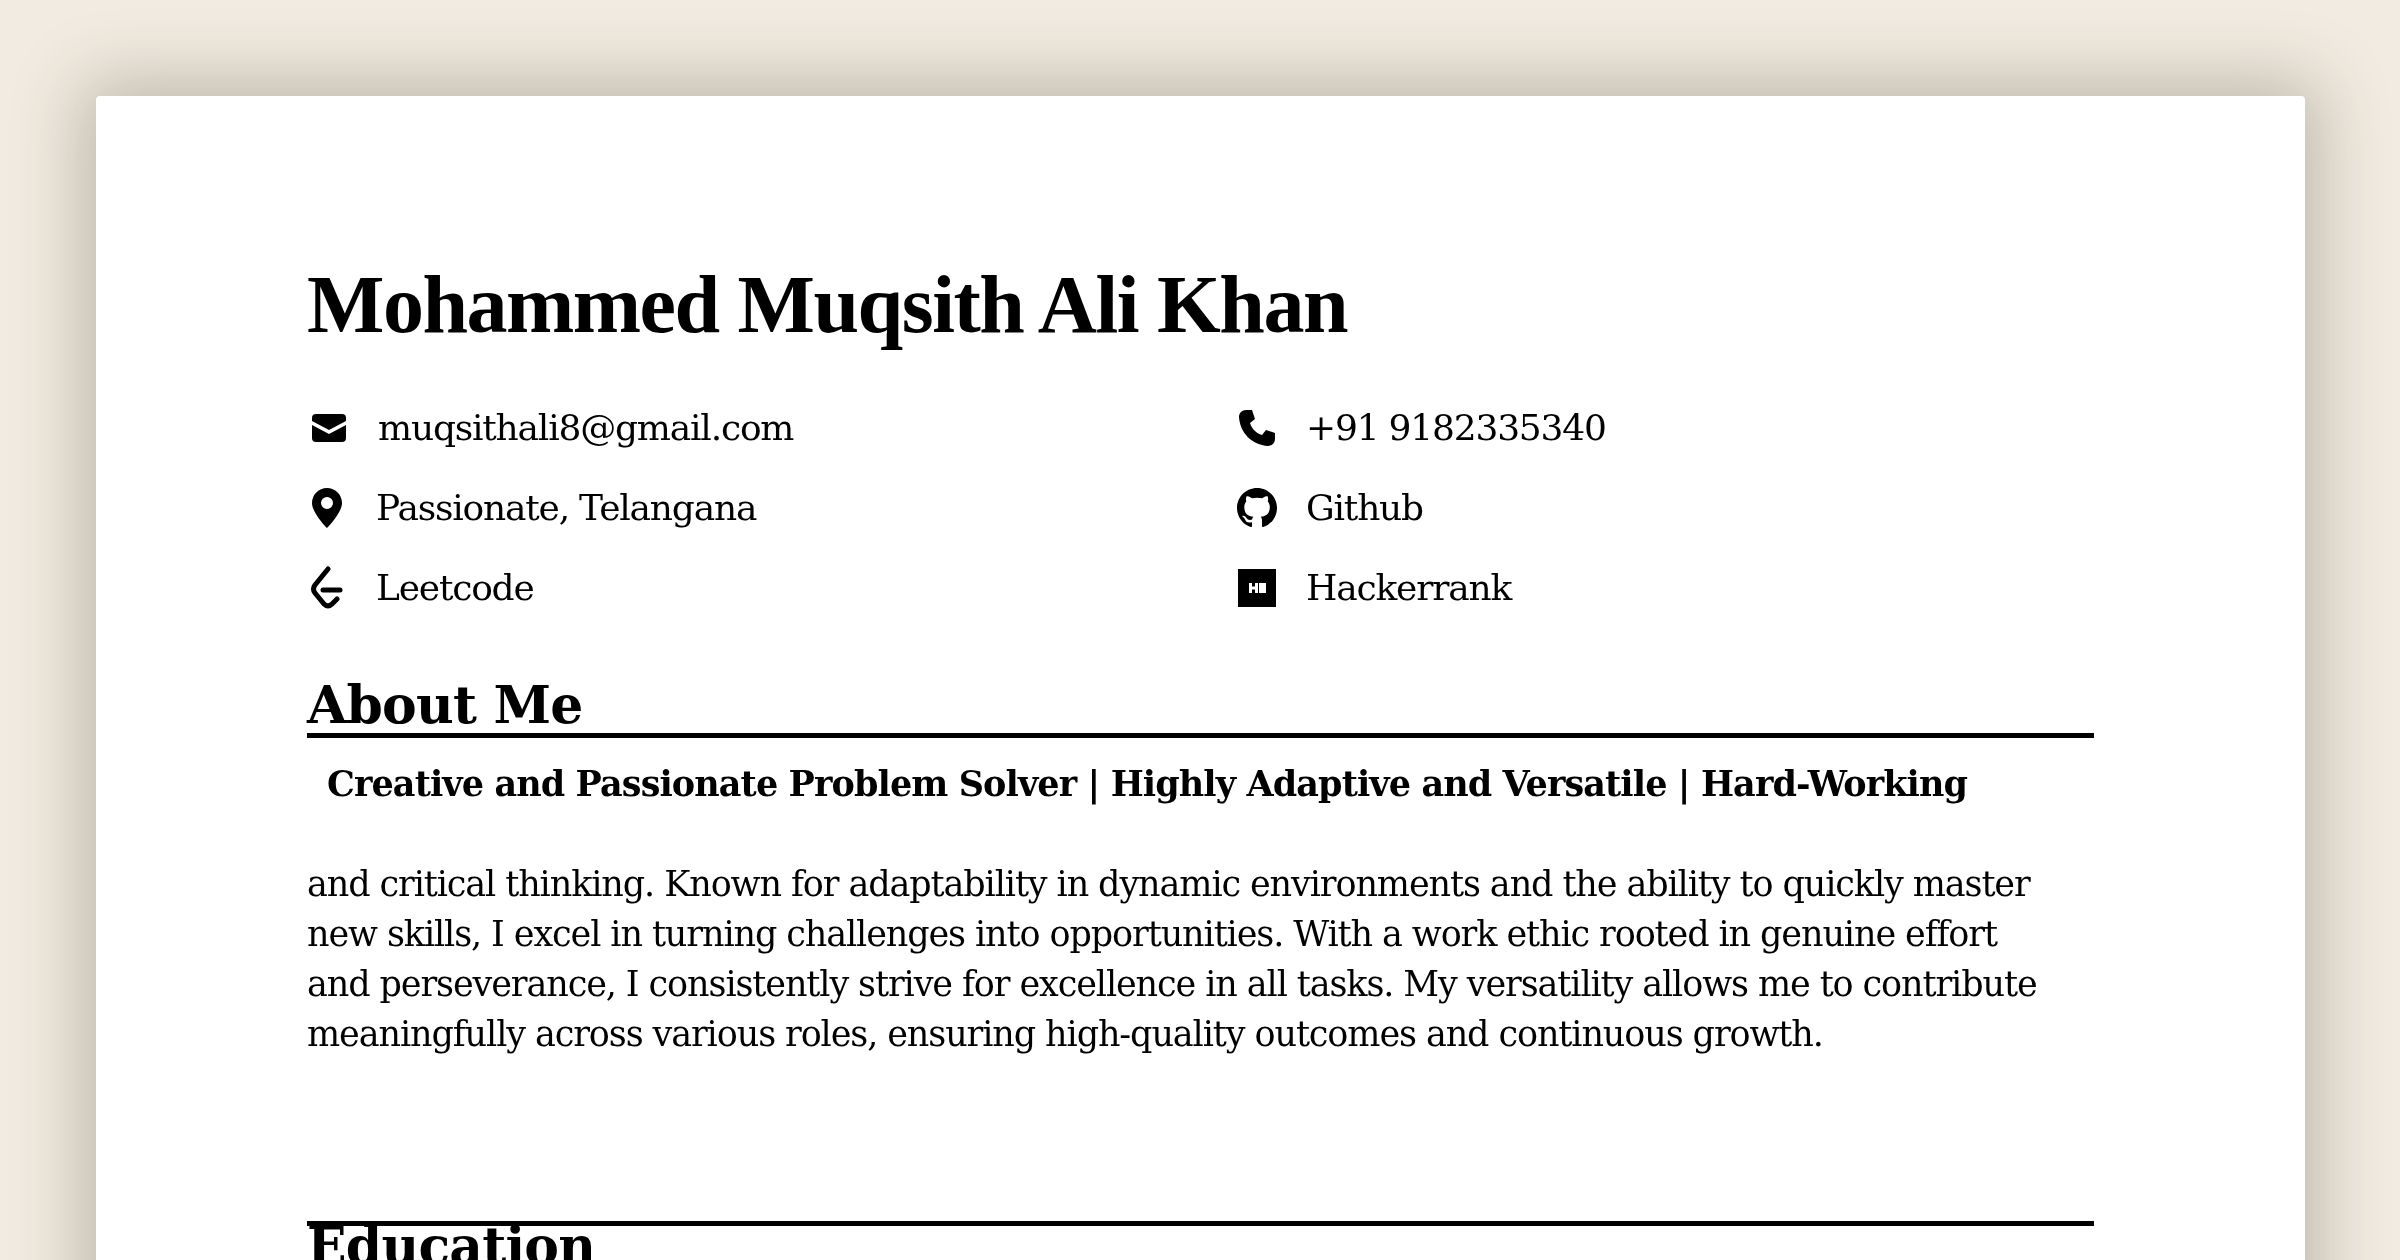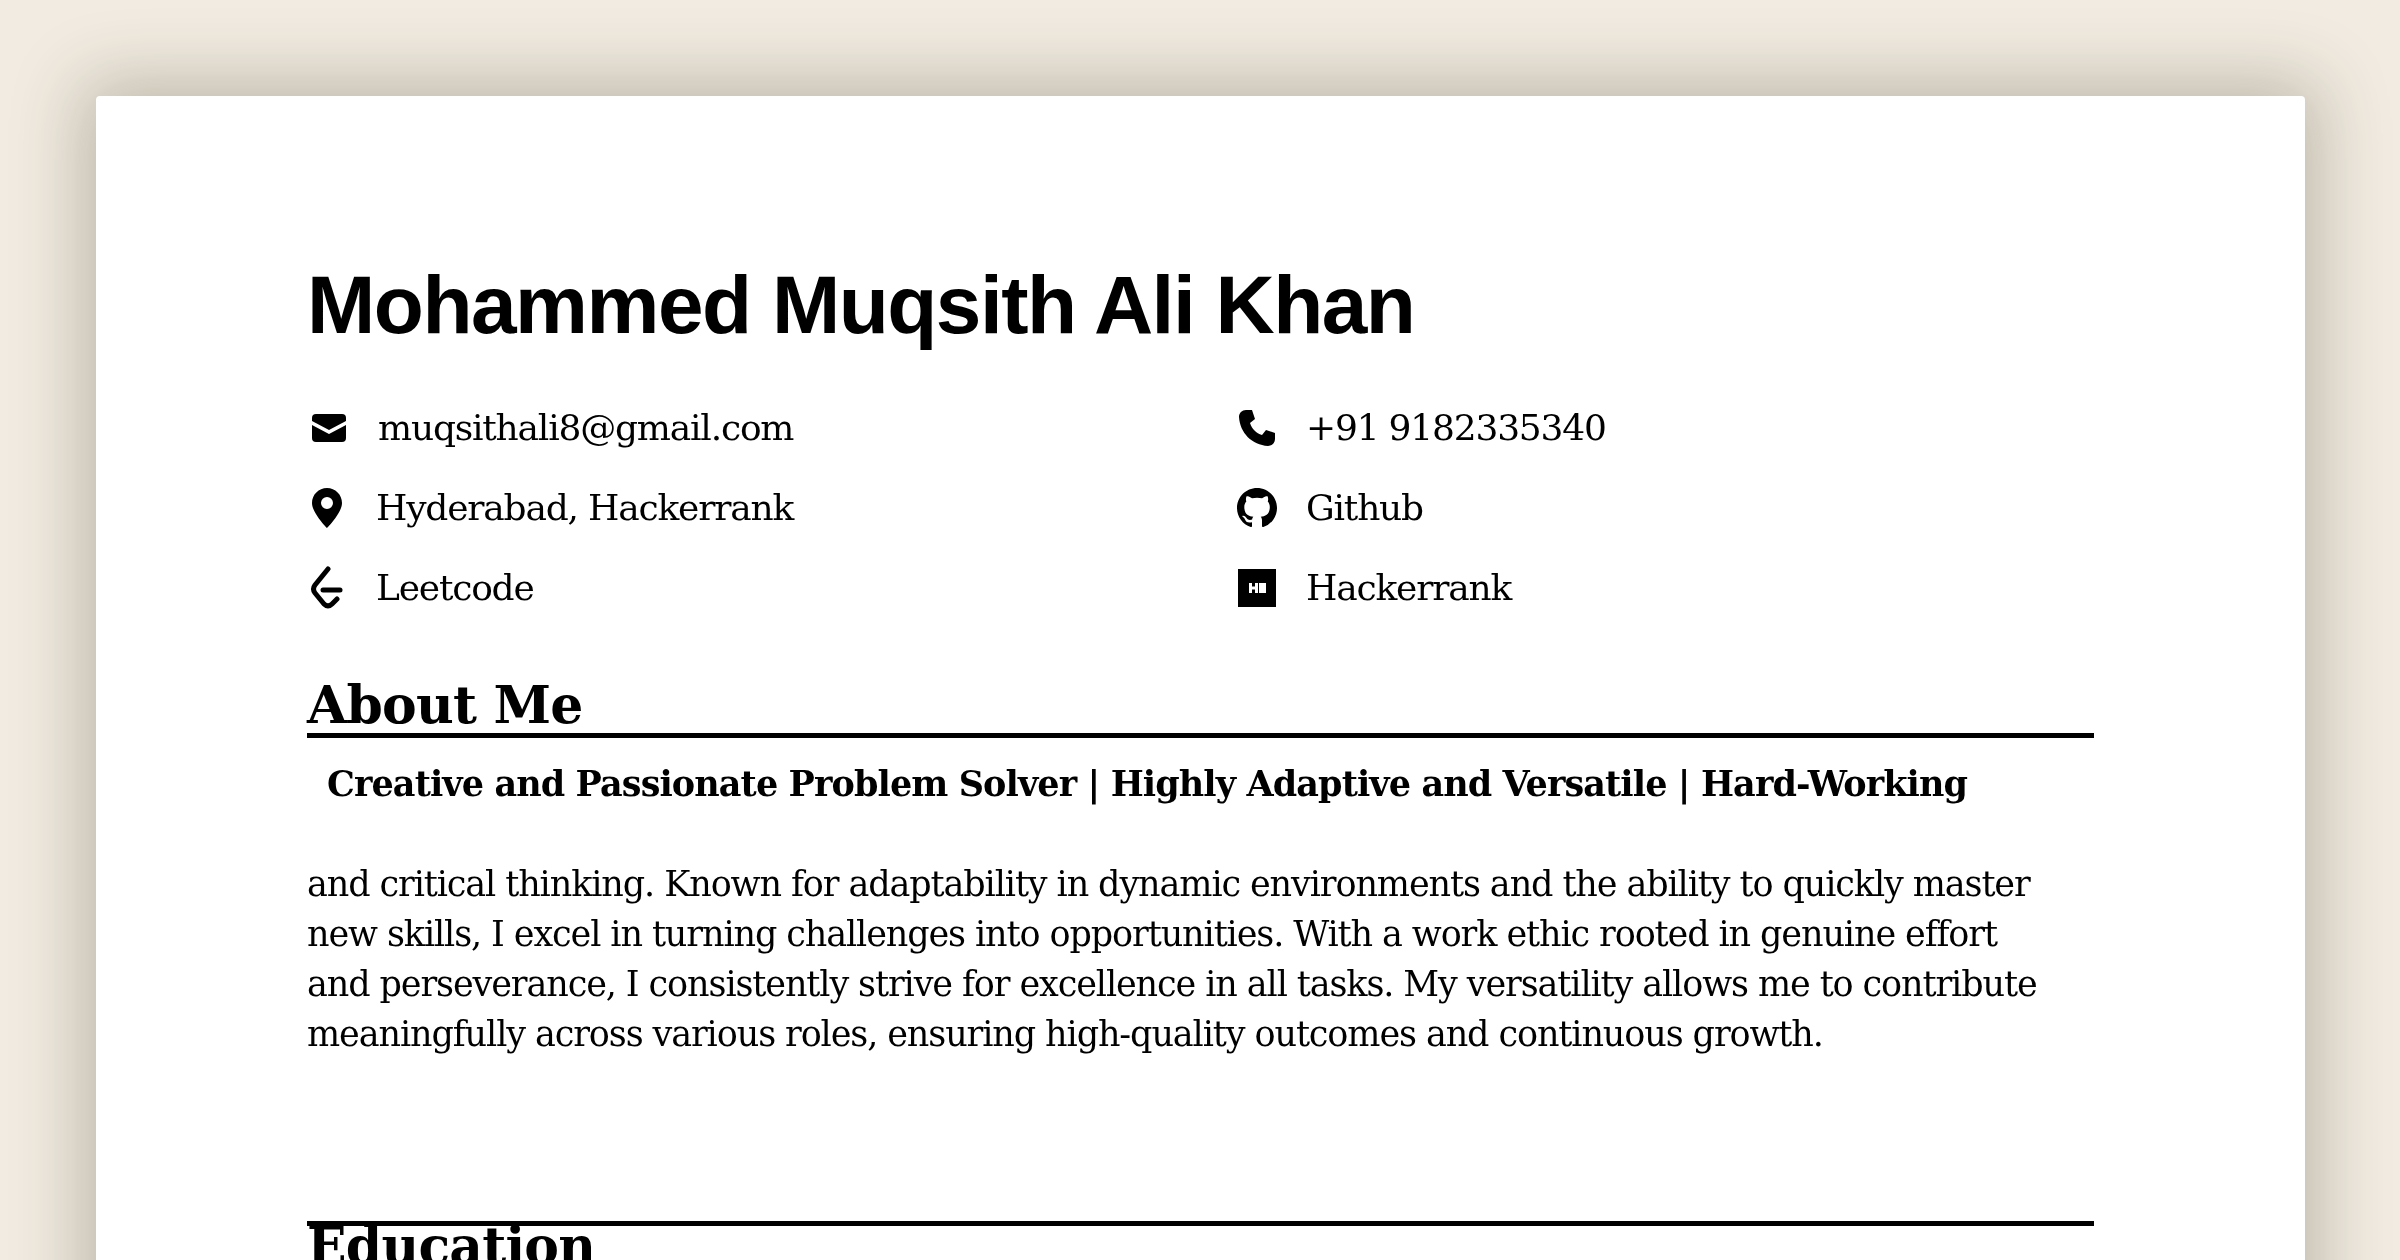--- a/index.html
+++ b/index.html
@@ -23,21 +23,21 @@
       height: 1300px;
       background: #ffffff;
       border-radius: 4px;
       box-shadow: 0 0 70px 14px rgba(60, 50, 30, 0.28);
     }
     .abs { position: absolute; white-space: nowrap; }
 
     .name {
       left: 211px;
       top: 154px;
-      font-family: Liberation Sans, sans-serif;
+      font-family: Liberation Serif, serif;
       font-weight: bold;
       font-size: 82px;
       line-height: 110px;
       letter-spacing: -1.5px;
       transform: scaleX(1.0);
       transform-origin: left top;
     }
 
     .contact-item {
       position: absolute;
@@ -115,21 +115,21 @@
     </span>
     <span class="contact-text">muqsithali8@gmail.com</span>
   </div>
 
   <div class="contact-item" style="left:211px; top:387px;">
     <span class="contact-icon">
       <svg width="30" height="40" viewBox="0 0 30 40">
         <path d="M15 0 C6.7 0 0 6.7 0 15 C0 25 15 40 15 40 C15 40 30 25 30 15 C30 6.7 23.3 0 15 0 Z M15 21 A6 6 0 1 1 15 9 A6 6 0 1 1 15 21 Z" fill="#000" fill-rule="evenodd"></path>
       </svg>
     </span>
-    <span class="contact-text">Hyderabad, Hackerrank</span>
+    <span class="contact-text">Passionate, Telangana</span>
   </div>
 
   <div class="contact-item" style="left:211px; top:467px;">
     <span class="contact-icon">
       <svg width="34" height="44" viewBox="0 0 34 44">
         <path d="M18 3 L5 19 Q2 23 5 27 L14 38 Q18 42 22 38 L27 33" fill="none" stroke="#000" stroke-width="5" stroke-linecap="round" stroke-linejoin="round"></path>
         <path d="M13 24 H30" fill="none" stroke="#000" stroke-width="5" stroke-linecap="round"></path>
       </svg>
     </span>
     <span class="contact-text">Leetcode</span>

